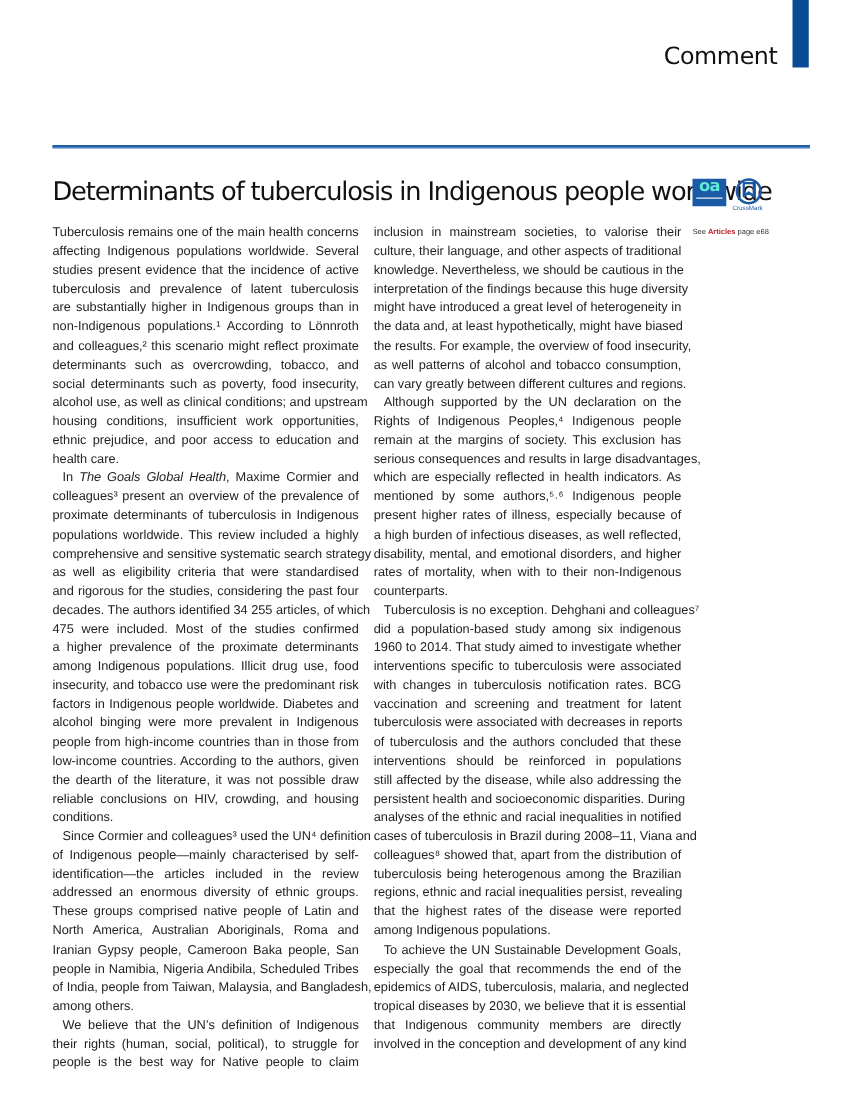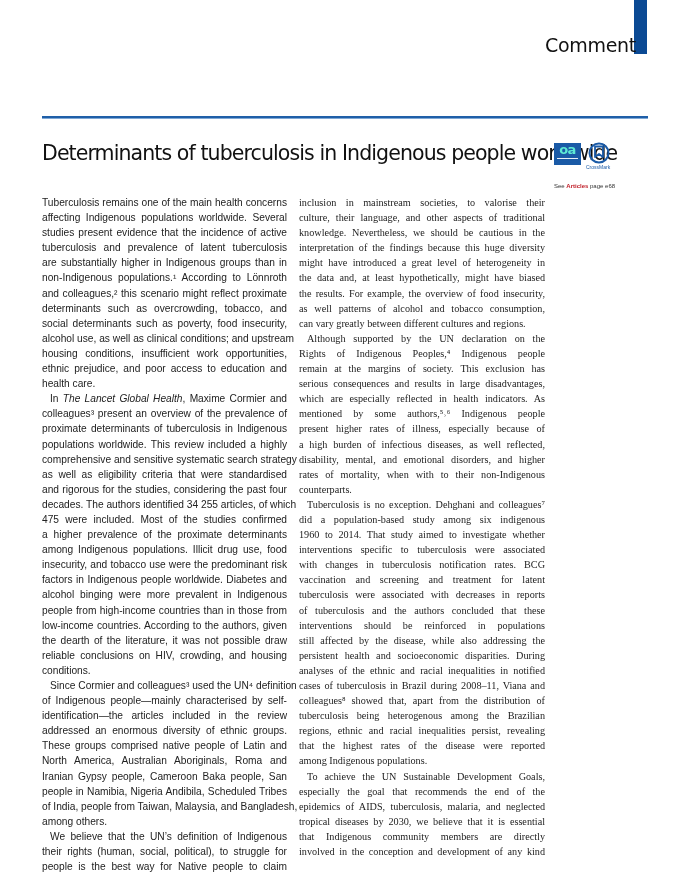--- a/index.html
+++ b/index.html
@@ -1,34 +1,34 @@
 <!DOCTYPE html>
 <html><head>
 <meta charset="utf-8">
 <style>
   html, body { margin:0; padding:0; background:#ffffff; }
   body { width:680px; height:880px; position:relative; overflow:hidden;
          font-family:"Liberation Sans", sans-serif; color:#1a1a1a; }
   .blue-bar { position:absolute; left:634px; top:0; width:13px; height:54px; background:#0b4a94; }
-  .section-label { position:absolute; right:44px; top:34px; font-size:19px; color:#111;
+  .section-label { position:absolute; right:58px; top:34px; font-size:19px; color:#111;
                    font-family:"DejaVu Sans", sans-serif; letter-spacing:-0.3px; }
   .rule { position:absolute; left:42px; top:116px; width:606px; height:2px; background:#1f5fa8;
           box-shadow:0 1px 0 #7fa8d6; }
   .title { position:absolute; left:42px; top:141px; font-size:20.5px; color:#111;
            font-family:"DejaVu Sans", sans-serif; letter-spacing:-0.9px; white-space:nowrap; }
   .oa-badge { position:absolute; left:554px; top:143px; width:27px; height:22px; background:#1a5aa6;
               color:#5eead4; text-align:center; }
   .oa-badge .oa-text { display:block; font-family:"DejaVu Sans", sans-serif; font-weight:bold; font-size:13px;
                        line-height:14px; letter-spacing:-0.5px; }
   .oa-badge .oa-sub { display:block; font-size:3px; line-height:5px; background:#fff; height:1px; margin:1px 3px 0 3px; opacity:.9; }
   .crossmark { position:absolute; left:588px; top:142px; width:22px; height:30px; }
   .crossmark-label { position:absolute; left:586px; top:164px; font-size:5px; color:#1a5aa6; }
-  .col { position:absolute; top:179px; font-size:10.2px; line-height:15.1px; color:#222;margin-top:16px; }
+  .col { position:absolute; top:179px; font-size:10.2px; line-height:15.1px; color:#222; }
   .col1 { left:42px; width:245px; }
-  .col2 { left:299px; width:246px;font-family:Liberation Serif, serif; }
+  .col2 { left:299px; width:246px; }
   .line { display:block; text-align:justify; text-align-last:justify; white-space:nowrap; height:15.1px; overflow:visible; }
   .line.last { text-align-last:left; }
   .line.indent { padding-left:8px; }
   .side-note { position:absolute; left:554px; top:183px; font-size:6px; color:#333; white-space:nowrap; }
   .side-note .link { color:#c0202a; font-weight:bold; }
 </style>
 </head>
 <body>
 
 <div class="blue-bar"></div>
@@ -59,21 +59,21 @@
     <span class="line">tuberculosis and prevalence of latent tuberculosis</span>
     <span class="line">are substantially higher in Indigenous groups than in</span>
     <span class="line">non-Indigenous populations.¹ According to Lönnroth</span>
     <span class="line">and colleagues,² this scenario might reflect proximate</span>
     <span class="line">determinants such as overcrowding, tobacco, and</span>
     <span class="line">social determinants such as poverty, food insecurity,</span>
     <span class="line">alcohol use, as well as clinical conditions; and upstream</span>
     <span class="line">housing conditions, insufficient work opportunities,</span>
     <span class="line">ethnic prejudice, and poor access to education and</span>
     <span class="line last">health care.</span>
-    <span class="line indent">In <i>The Lancet Global Health</i>, Maxime Cormier and</span>
+    <span class="line indent">In <i>The Goals Global Health</i>, Maxime Cormier and</span>
     <span class="line">colleagues³ present an overview of the prevalence of</span>
     <span class="line">proximate determinants of tuberculosis in Indigenous</span>
     <span class="line">populations worldwide. This review included a highly</span>
     <span class="line">comprehensive and sensitive systematic search strategy</span>
     <span class="line">as well as eligibility criteria that were standardised</span>
     <span class="line">and rigorous for the studies, considering the past four</span>
     <span class="line">decades. The authors identified 34 255 articles, of which</span>
     <span class="line">475 were included. Most of the studies confirmed</span>
     <span class="line">a higher prevalence of the proximate determinants</span>
     <span class="line">among Indigenous populations. Illicit drug use, food</span>

